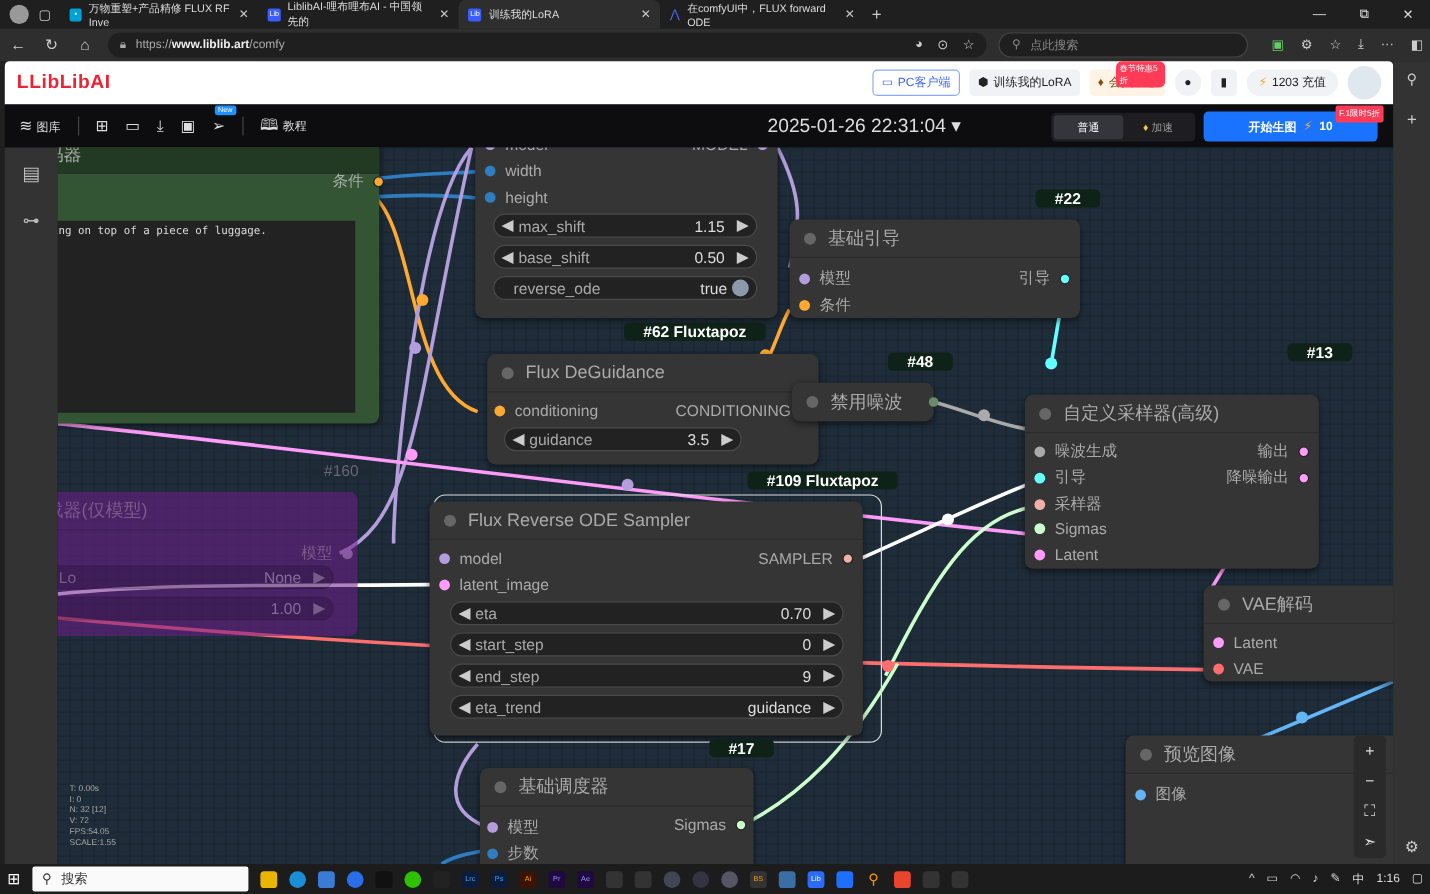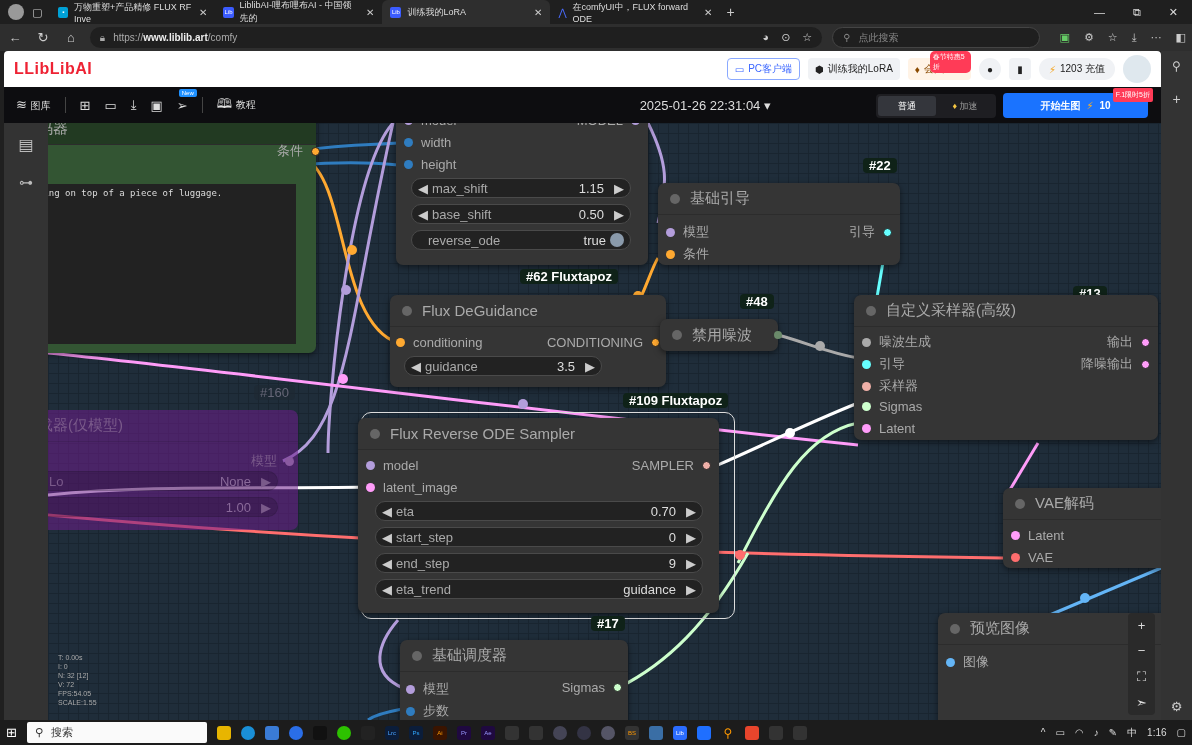--- a/index.html
+++ b/index.html
@@ -36,21 +36,21 @@
 #rightside{left:1161px;top:51px;width:31px;height:669px;background:#333}
 svg#wires{position:absolute;left:0;top:0;width:1113px;height:597px}
 .node{position:absolute;background:#353535;border-radius:7px;box-shadow:0 2px 6px rgba(0,0,0,.5);font-size:13px;color:#aaa}
 .node .title{height:32px;display:flex;align-items:center;padding-left:12px;gap:10px;color:#aaa;font-size:15px;border-bottom:1px solid #2c2c2c}
 .node .dot{width:10px;height:10px;border-radius:50%;background:#666;flex:none}
 .slot{position:absolute;display:flex;align-items:center;gap:8px;font-size:13px;color:#aaa;white-space:nowrap}
 .slot .sd{width:9px;height:9px;border-radius:50%;flex:none}
 .widget{position:absolute;height:20px;border-radius:10px;background:#222;border:1px solid #4a4a4a;display:flex;align-items:center;padding:0 6px;font-size:13px;color:#ccc}
 .widget .lbl{color:#aaa;margin-left:4px}
 .widget .val{margin-left:auto;color:#ddd;margin-right:10px}
-.badge{position:absolute;background:#0f2218;color:#fff;font-size:13px;padding:3px 6px;border-radius:4px;font-weight:bold;height:15px;display:flex;align-items:center}
+.badge{position:absolute;background:#0f2218;color:#fff;font-size:13px;padding:3px 16px;border-radius:4px;font-weight:bold;height:15px;display:flex;align-items:center}
 #stats{left:10px;top:530px;font-size:7px;color:#aaa;line-height:9px}
 
 #taskbar{left:0;top:720px;width:1192px;height:25px;background:#1c1c1c;display:flex;align-items:center;padding:0 6px;gap:10px}
 #tsearch{width:180px;height:21px;background:#fafafa;border-radius:2px;display:flex;align-items:center;padding:0 8px;gap:8px;color:#333;font-size:11px}
 .ti{width:14px;height:14px;border-radius:3px;font-size:6px;display:flex;align-items:center;justify-content:center;color:#fff}
 </style>
 </head>
 <body>
 
 <div id="tabbar" class="abs">
@@ -140,21 +140,21 @@
 <div id="toolbar" class="abs">
   <span class="tbicon">≋ <span style="font-size:10px">图库</span></span>
   <span style="width:1px;height:16px;background:#444"></span>
   <span class="tbicon">⊞</span>
   <span class="tbicon">▭</span>
   <span class="tbicon">⤓</span>
   <span class="tbicon">▣</span>
   <span class="tbicon">➢<span id="newbadge">New</span></span>
   <span style="width:1px;height:16px;background:#444"></span>
   <span class="tbicon">🕮︎ <span style="font-size:10px">教程</span></span>
-  <span style="margin-left:370px;font-size:13px"><span>2025-01-26 22:31:04</span> ▾</span>
+  <span style="margin-left:370px;font-size:16px"><span>2025-01-26 22:31:04</span> ▾</span>
 </div>
 <div id="modeseg" class="abs">
   <div class="on">普通</div>
   <div><span style="color:#f5c542">♦</span>&nbsp;<span>加速</span></div>
 </div>
 <div id="genbtn" class="abs">
   <span>开始生图</span>
   <span style="color:#ffb020">⚡</span>
   <span>10</span>
   <span id="genbadge">F.1限时5折</span>
@@ -261,21 +261,21 @@
         <span class="sd" style="background:#ffa931"></span>
         <span>条件</span>
       </div>
     <div class="slot" style="right:8px;top:40px">
         <span>引导</span>
         <span class="sd" style="background:#66ffff;border:1px solid #222"></span>
       </div>
   </div>
 
   <div class="badge" style="left:472px;top:146px">#62 Fluxtapoz</div>
-  <div class="node" style="left:342px;top:172px;width:276px;height:92px">
+  <div class="node" style="left:358px;top:172px;width:276px;height:92px">
     <div class="title">
         <span class="dot"></span>
         <span>Flux DeGuidance</span>
       </div>
     <div class="slot" style="left:6px;top:40px">
         <span class="sd" style="background:#ffa931"></span>
         <span>conditioning</span>
       </div>
     <div class="slot" style="right:6px;top:40px">
         <span>CONDITIONING</span>
@@ -292,21 +292,21 @@
   <div class="badge" style="left:692px;top:171px">#48</div>
   <div class="node" style="left:612px;top:196px;width:118px;height:32px">
     <div class="title" style="border:none">
         <span class="dot"></span>
         <span>禁用噪波</span>
       </div>
     <span class="sd" style="position:absolute;right:-4px;top:12px;width:8px;height:8px;border-radius:50%;background:#6a8a6a"></span>
   </div>
 
   <div class="badge" style="left:1025px;top:163px">#13</div>
-  <div class="node" style="left:806px;top:172px;width:304px;height:145px">
+  <div class="node" style="left:806px;top:206px;width:245px;height:145px">
     <div class="title">
         <span class="dot"></span>
         <span>自定义采样器(高级)</span>
       </div>
     <div class="slot" style="left:8px;top:38px">
         <span class="sd" style="background:#aaa"></span>
         <span>噪波生成</span>
       </div>
     <div class="slot" style="left:8px;top:60px">
         <span class="sd" style="background:#66ffff"></span>

